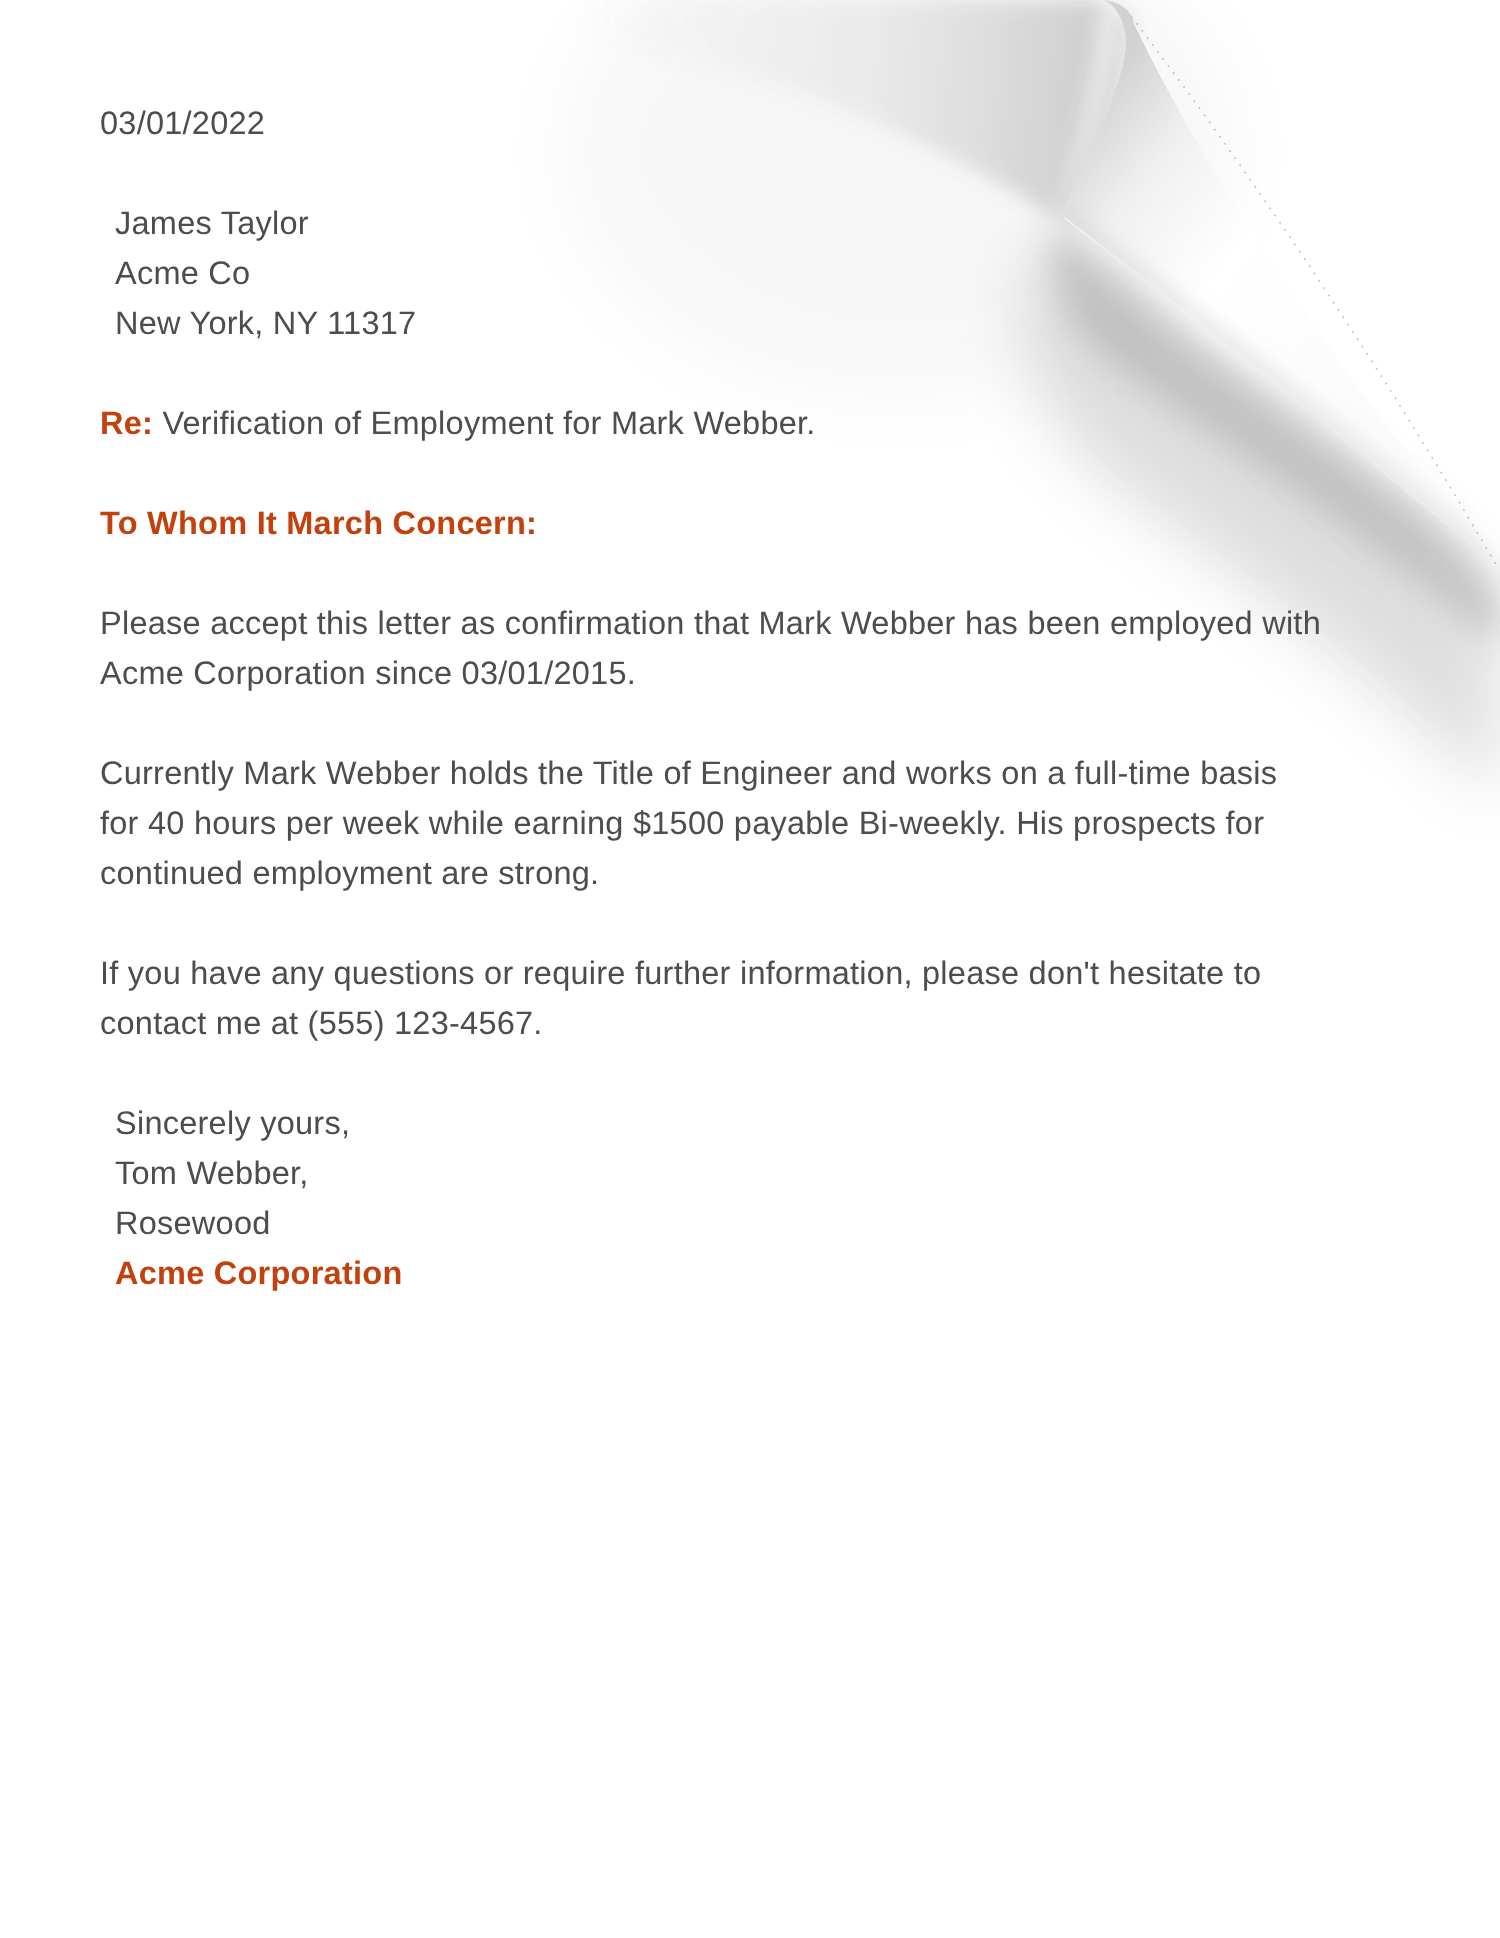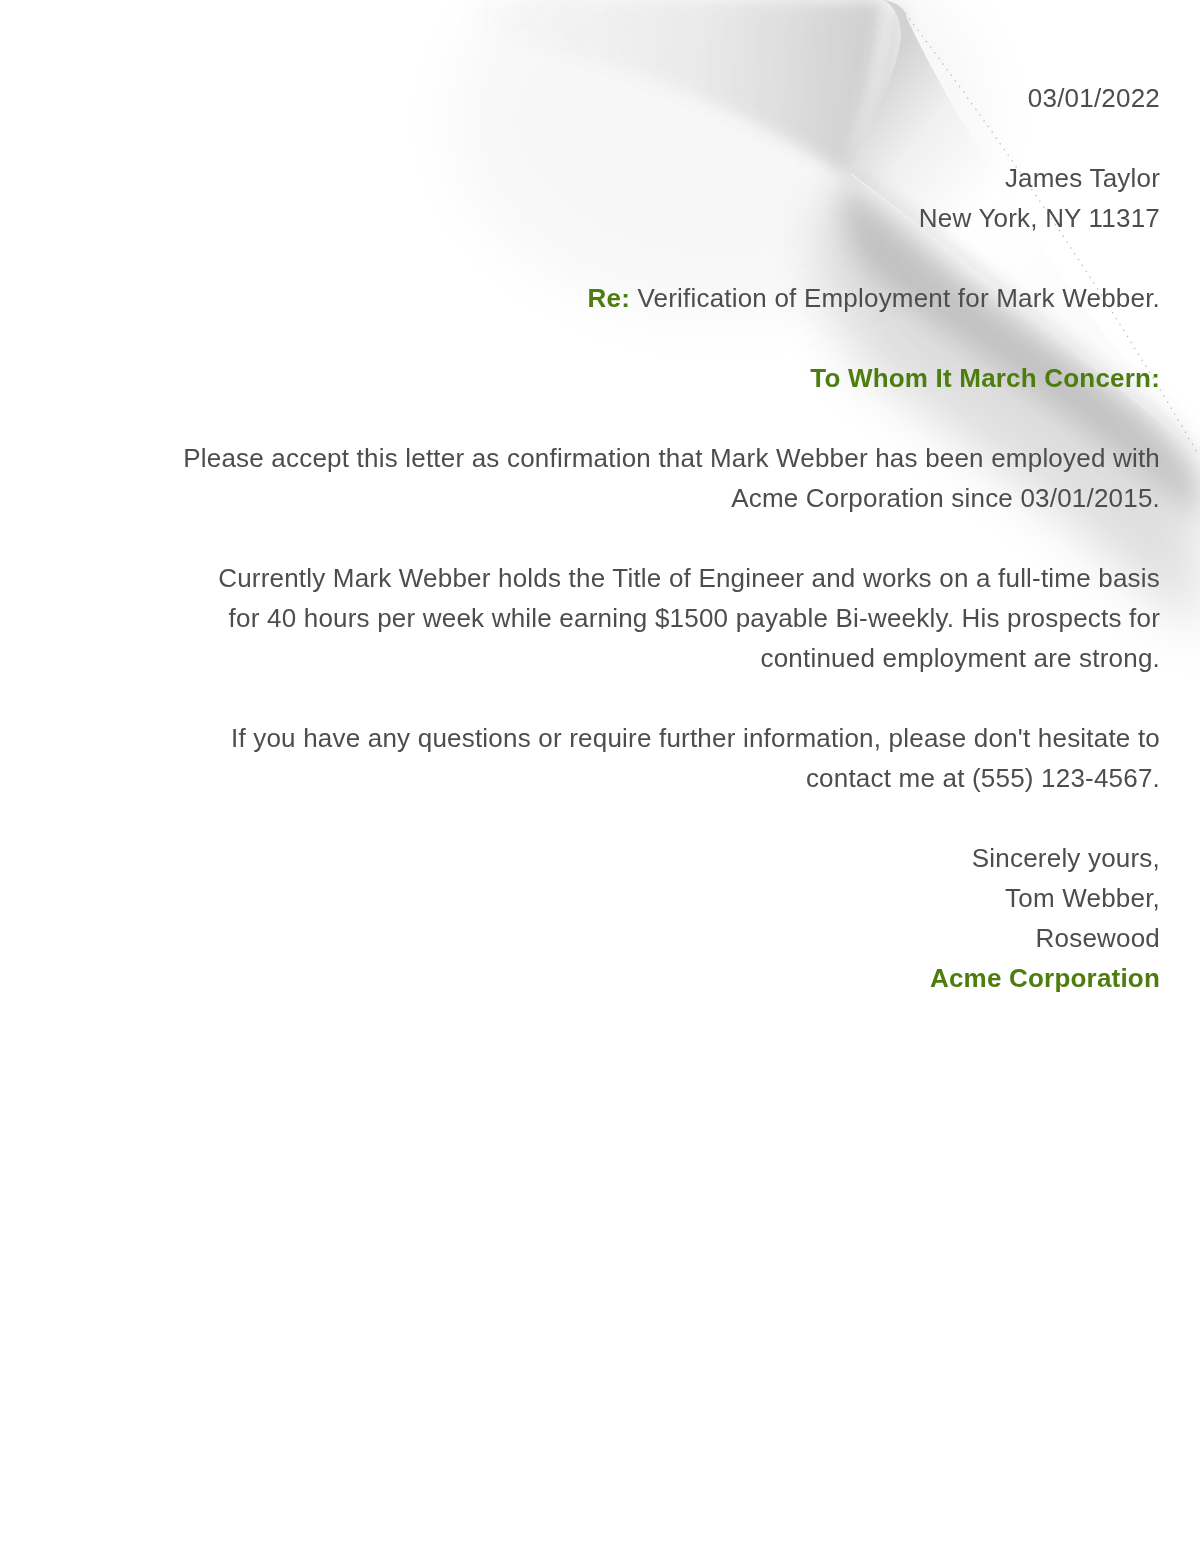--- a/index.html
+++ b/index.html
@@ -8,21 +8,20 @@
     background: #ffffff;
   }
   .page {
     position: relative;
     width: 1200px;
     height: 1550px;
     background: #ffffff;
     overflow: hidden;
     font-family: "Liberation Sans", sans-serif;
     color: #4d4d4d;
-    text-align: right;
   }
   .curl {
     position: absolute;
     top: 0;
     right: 0;
     pointer-events: none;
   }
   .content {
     position: absolute;
     top: 78px;
@@ -30,28 +29,28 @@
     right: 40px;
     font-size: 26px;
     line-height: 40px;
     letter-spacing: 0.2px;
   }
   .content p {
     margin: 0 0 40px 0;
     white-space: pre-line;
   }
   .block {
-    margin: 0 0 40px 0;
+    margin: 0 0 40px 12px;
   }
   .block p {
     margin: 0;
   }
   .bold, strong {
     font-weight: bold;
-    color: #4d7c0f;
+    color: #c2410c;
   }
 </style>
 </head>
 <body>
 
 <div class="page">
 
   <svg class="curl" width="800" height="720" viewBox="0 0 800 720">
     <defs>
       <linearGradient id="gPiece" gradientUnits="userSpaceOnUse" x1="440" y1="120" x2="700" y2="330">
@@ -92,20 +91,21 @@
     <path d="M 796,452 C 708,380 568,262 448,172" fill="none" stroke="#cfcfcf" stroke-width="16" opacity="0.5" filter="url(#b8)" clip-path="url(#pieceClip)"></path>
     <path d="M 792,456 C 706,382 566,264 450,175" fill="none" stroke="#ffffff" stroke-width="4" opacity="0.9" clip-path="url(#pieceClip)"></path>
   </svg>
 
   <div class="content">
 
     <p>03/01/2022</p>
 
     <div class="block">
       <p>James Taylor</p>
+      <p>Acme Co</p>
       <p>New York, NY 11317</p>
     </div>
 
     <p><strong>Re:</strong><span> Verification of Employment for Mark Webber.</span></p>
 
     <p class="bold">To Whom It March Concern:</p>
 
     <p>Please accept this letter as confirmation that Mark Webber has been employed with
 Acme Corporation since 03/01/2015.</p>
     <p>Currently Mark Webber holds the Title of Engineer and works on a full-time basis

